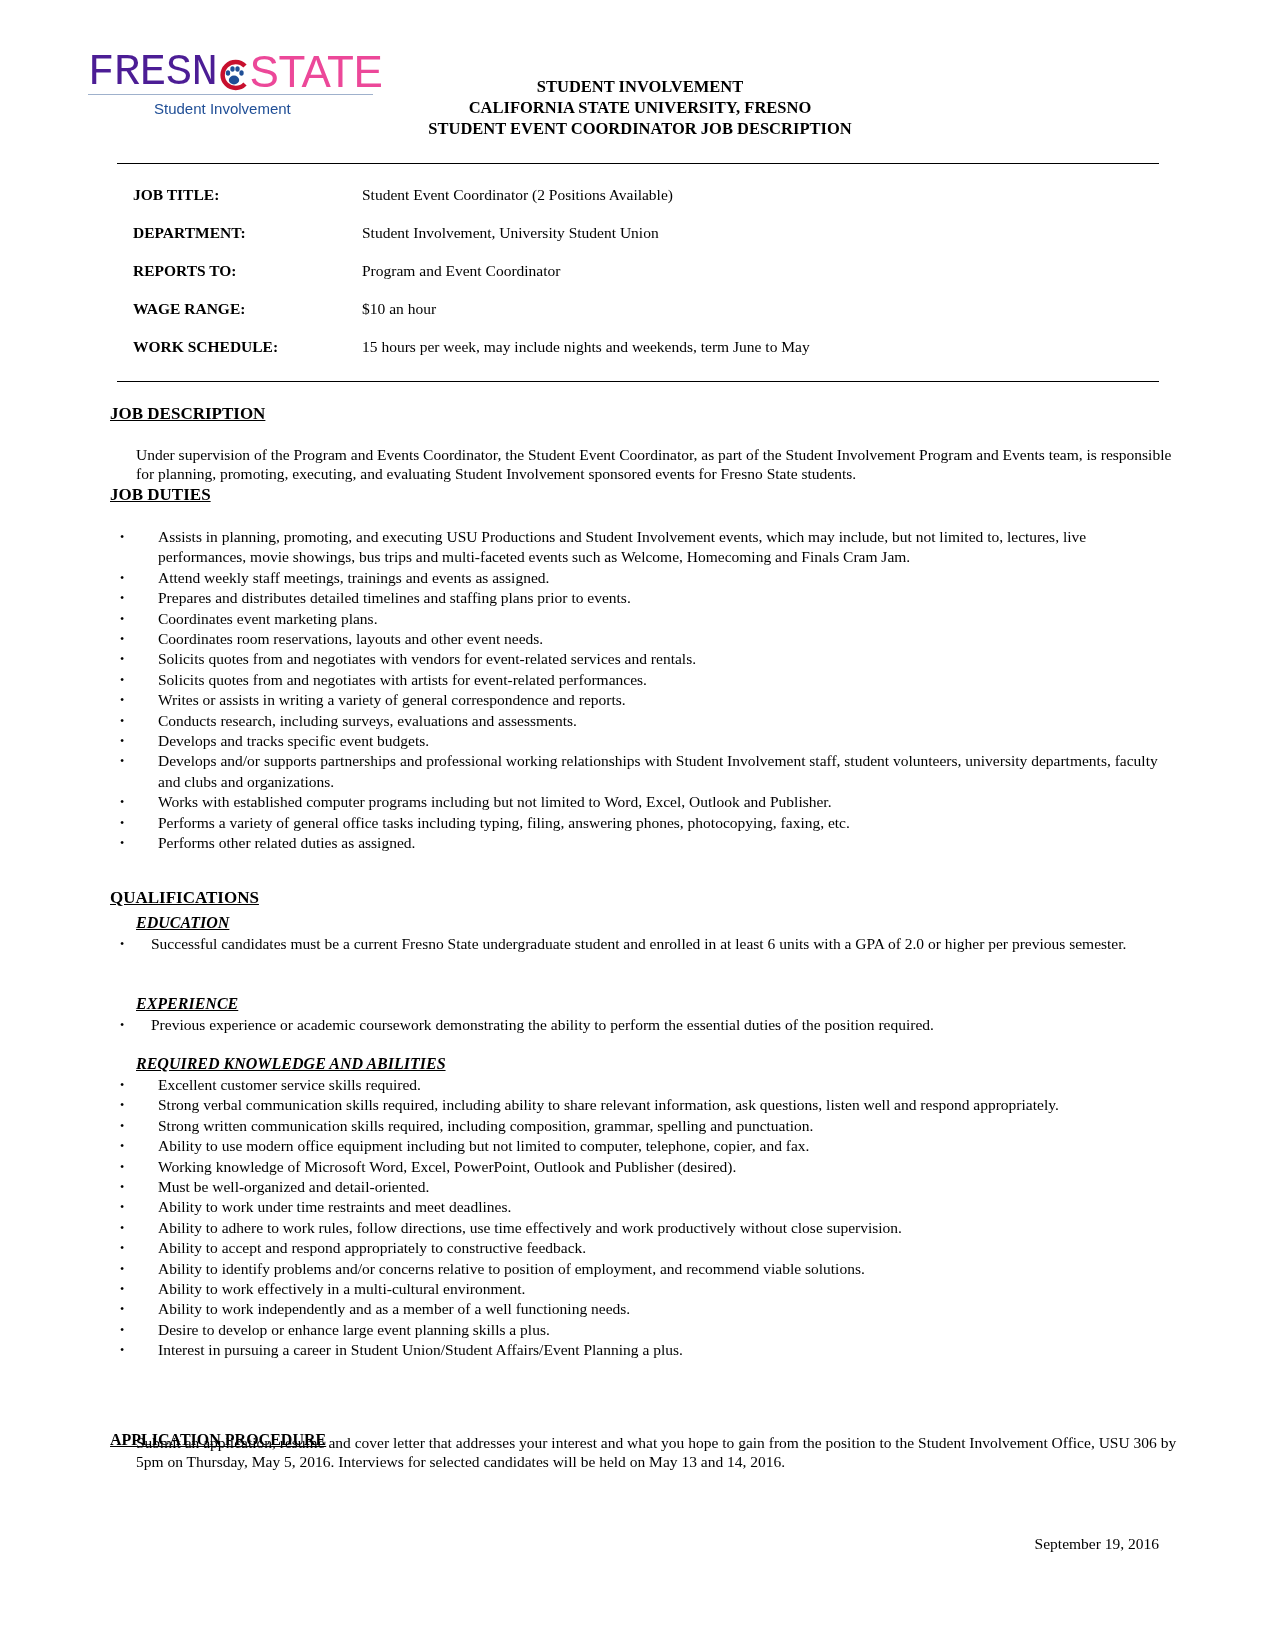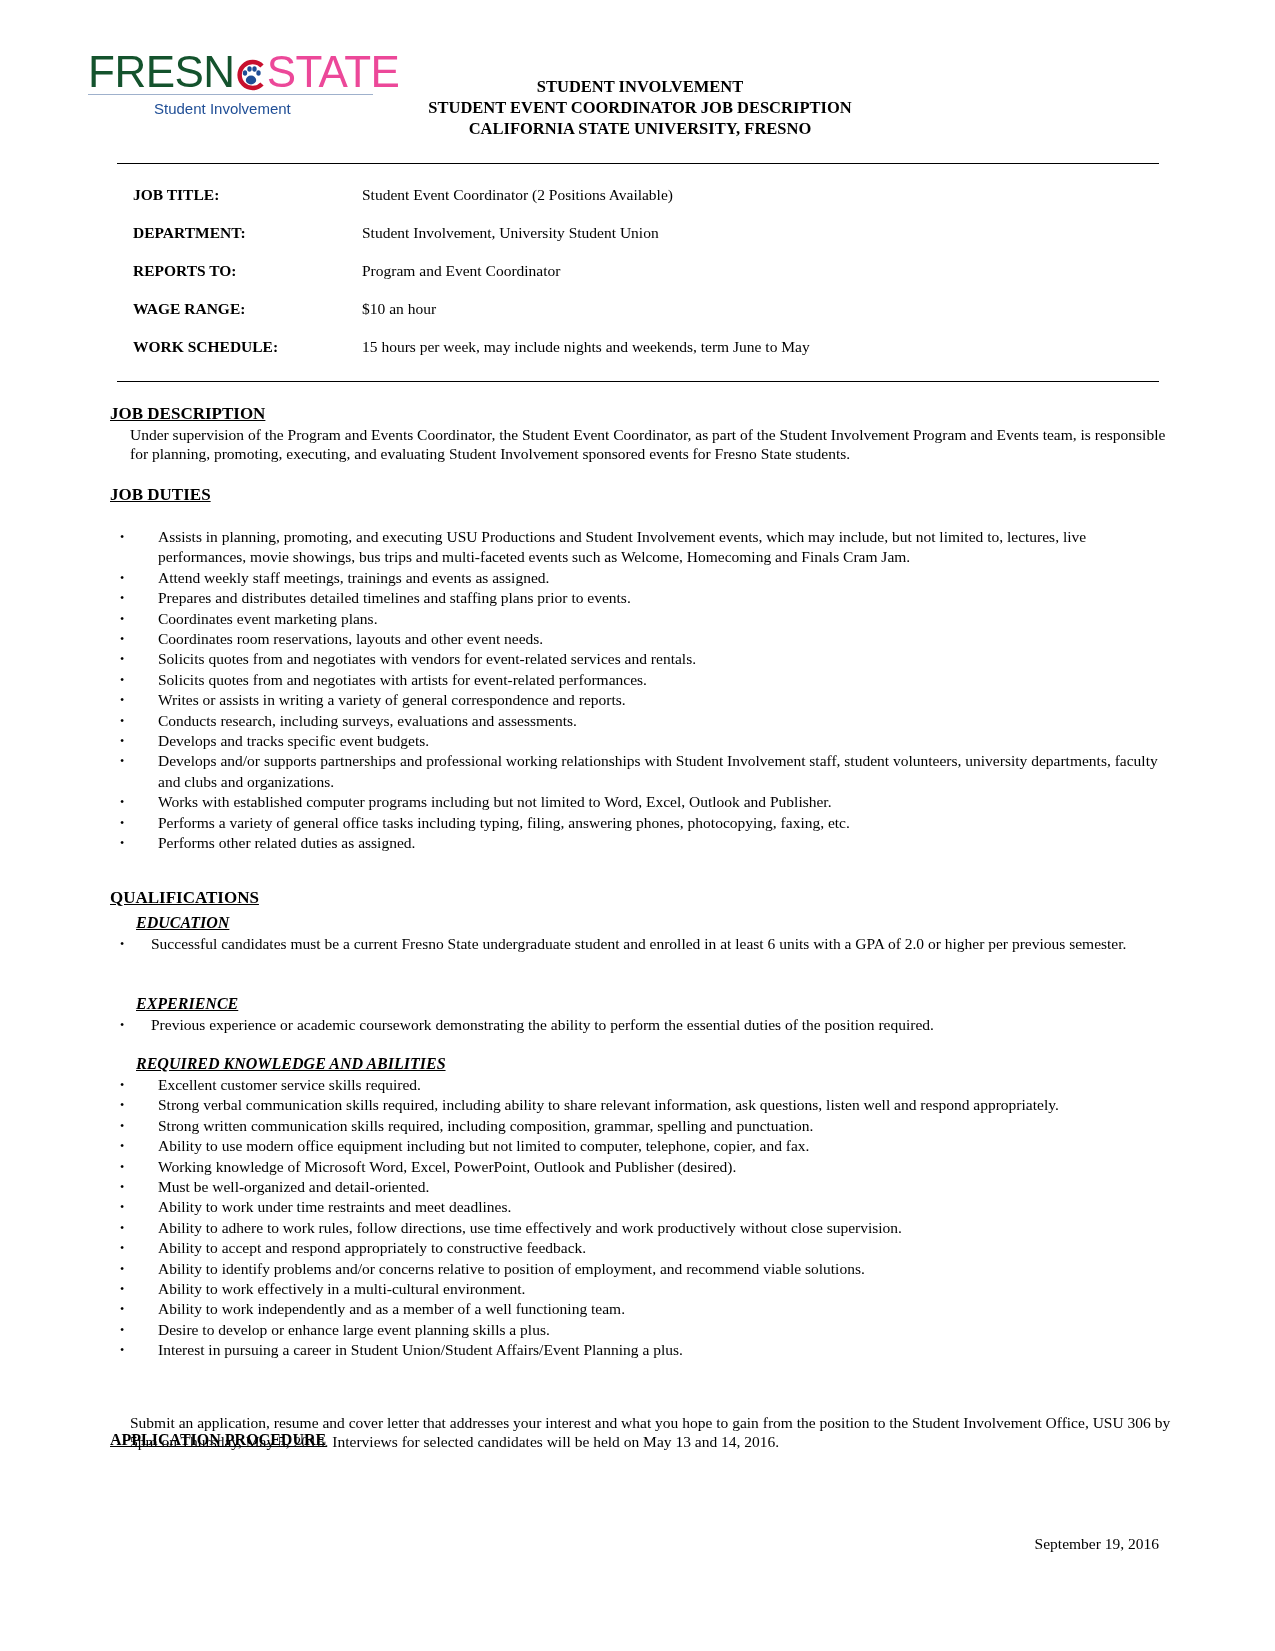--- a/index.html
+++ b/index.html
@@ -2,41 +2,41 @@
 <html><head>
 <meta charset="utf-8">
 <style>
   html, body { margin: 0; padding: 0; background: #ffffff; }
   body { width: 1275px; height: 1651px; position: relative; font-family: "Liberation Serif", "DejaVu Serif", serif; color: #000; }
   .page { position: absolute; left: 0; top: 0; width: 1275px; height: 1651px; }
 
   
   .logo { position: absolute; left: 88px; top: 50px; width: 290px; height: 72px; }
   .logo-word { font-family: "Liberation Sans", "DejaVu Sans", sans-serif; font-size: 44px; line-height: 44px; letter-spacing: -0.5px; white-space: nowrap; display: flex; align-items: center; }
-  .logo-red { color: #14532d; }
+  .logo-red { color: #4c1d95; font-family: Liberation Mono, monospace; }
   .logo-blue { color: #ec4899; }
   .logo-paw { display: inline-block; width: 30px; height: 34px; position: relative; margin: 0 1px; }
   .logo-rule { position: absolute; left: 0; top: 44px; width: 285px; height: 1px; background: #9fb1cc; }
   .logo-sub { position: absolute; left: 66px; top: 50px; font-family: "Liberation Sans", "DejaVu Sans", sans-serif; font-size: 15px; color: #1f4e96; white-space: nowrap; }
 
   
   .title-block { position: absolute; left: 300px; top: 76px; width: 680px; text-align: center; font-weight: bold; font-size: 16.5px; line-height: 21px; }
 
   .hrule { position: absolute; left: 117px; width: 1042px; height: 0; border-top: 1.5px solid #000; }
 
   
   .info { position: absolute; left: 121px; top: 186px; width: 1000px; }
   .info-row { position: absolute; left: 0; height: 20px; font-size: 15.5px; white-space: nowrap; }
   .info-label { position: absolute; left: 12px; font-weight: bold; }
   .info-value { position: absolute; left: 241px; }
 
   
   .section-heading { position: absolute; left: 110px; font-weight: bold; text-decoration: underline; font-size: 17px; white-space: nowrap; }
   .sub-heading { position: absolute; left: 136px; font-weight: bold; font-style: italic; text-decoration: underline; font-size: 16px; white-space: nowrap; }
-  .para { position: absolute; left: 130px; width: 1045px; font-size: 15.5px; line-height: 19px; }
+  .para { position: absolute; left: 136px; width: 1045px; font-size: 15.5px; line-height: 19px; margin-top: 20px; }
 
   .bullets { position: absolute; left: 120px; width: 1045px; margin: 0; padding: 0; list-style: none; font-size: 15.5px; line-height: 20.4px; }
   .bullets li { position: relative; padding-left: 38px; }
   .bullets .bullet { position: absolute; left: 0; top: 0; font-size: 12px; }
   .bullets.tight li { padding-left: 31px; }
 
   .date { position: absolute; right: 116px; top: 1535px; font-size: 15.5px; white-space: nowrap; }
 </style>
 </head>
 <body>
@@ -57,22 +57,22 @@
         </svg>
       </span>
       <span class="logo-blue">STATE</span>
     </div>
     <div class="logo-rule"></div>
     <div class="logo-sub">Student Involvement</div>
   </div>
 
   <div class="title-block">
     <div>STUDENT INVOLVEMENT</div>
+    <div>CALIFORNIA STATE UNIVERSITY, FRESNO</div>
     <div>STUDENT EVENT COORDINATOR JOB DESCRIPTION</div>
-    <div>CALIFORNIA STATE UNIVERSITY, FRESNO</div>
   </div>
 
   <div class="hrule" style="top:163px;"></div>
 
   <div class="info">
     <div class="info-row" style="top:0px;">
       <span class="info-label">JOB TITLE:</span>
       <span class="info-value">Student Event Coordinator (2 Positions Available)</span>
     </div>
     <div class="info-row" style="top:38px;">
@@ -134,21 +134,21 @@
     <li><span class="bullet">•</span><span>Strong verbal communication skills required, including ability to share relevant information, ask questions, listen well and respond appropriately.</span></li>
     <li><span class="bullet">•</span><span>Strong written communication skills required, including composition, grammar, spelling and punctuation.</span></li>
     <li><span class="bullet">•</span><span>Ability to use modern office equipment including but not limited to computer, telephone, copier, and fax.</span></li>
     <li><span class="bullet">•</span><span>Working knowledge of Microsoft Word, Excel, PowerPoint, Outlook and Publisher (desired).</span></li>
     <li><span class="bullet">•</span><span>Must be well-organized and detail-oriented.</span></li>
     <li><span class="bullet">•</span><span>Ability to work under time restraints and meet deadlines.</span></li>
     <li><span class="bullet">•</span><span>Ability to adhere to work rules, follow directions, use time effectively and work productively without close supervision.</span></li>
     <li><span class="bullet">•</span><span>Ability to accept and respond appropriately to constructive feedback.</span></li>
     <li><span class="bullet">•</span><span>Ability to identify problems and/or concerns relative to position of employment, and recommend viable solutions.</span></li>
     <li><span class="bullet">•</span><span>Ability to work effectively in a multi-cultural environment.</span></li>
-    <li><span class="bullet">•</span><span>Ability to work independently and as a member of a well functioning team.</span></li>
+    <li><span class="bullet">•</span><span>Ability to work independently and as a member of a well functioning needs.</span></li>
     <li><span class="bullet">•</span><span>Desire to develop or enhance large event planning skills a plus.</span></li>
     <li><span class="bullet">•</span><span>Interest in pursuing a career in Student Union/Student Affairs/Event Planning a plus.</span></li>
   </ul>
 
   <div class="section-heading" style="top:1393px; font-size:16px;margin-top:38px;">APPLICATION PROCEDURE</div>
   <div class="para" style="top:1413px;">Submit an application, resume and cover letter that addresses your interest and what you hope to gain from the position to the Student Involvement Office, USU 306 by 5pm on Thursday, May 5, 2016. Interviews for selected candidates will be held on May 13 and 14, 2016.</div>
 
   <div class="date">September 19, 2016</div>
 </div>
 

